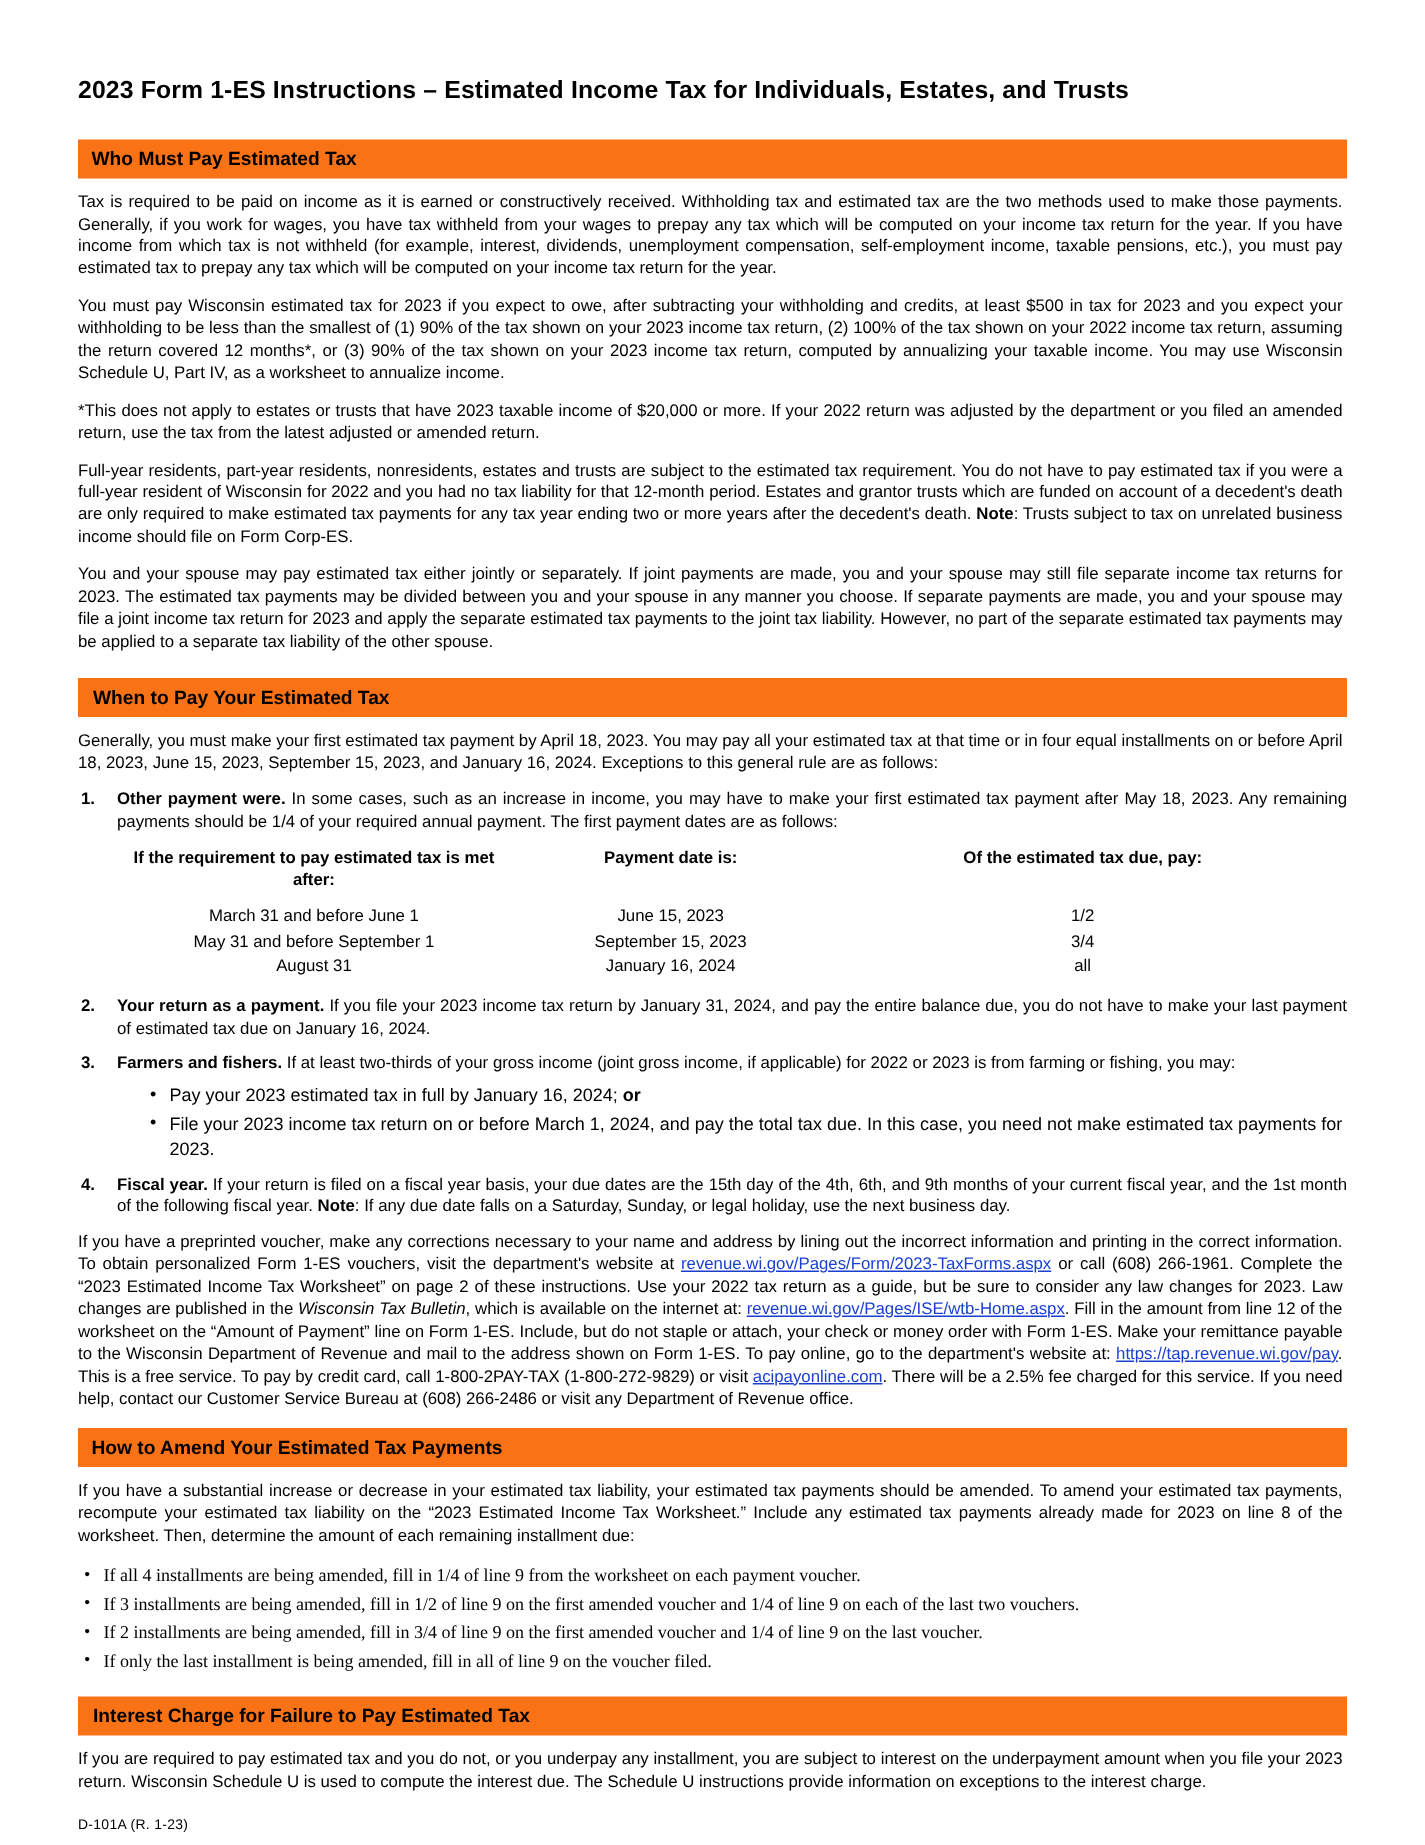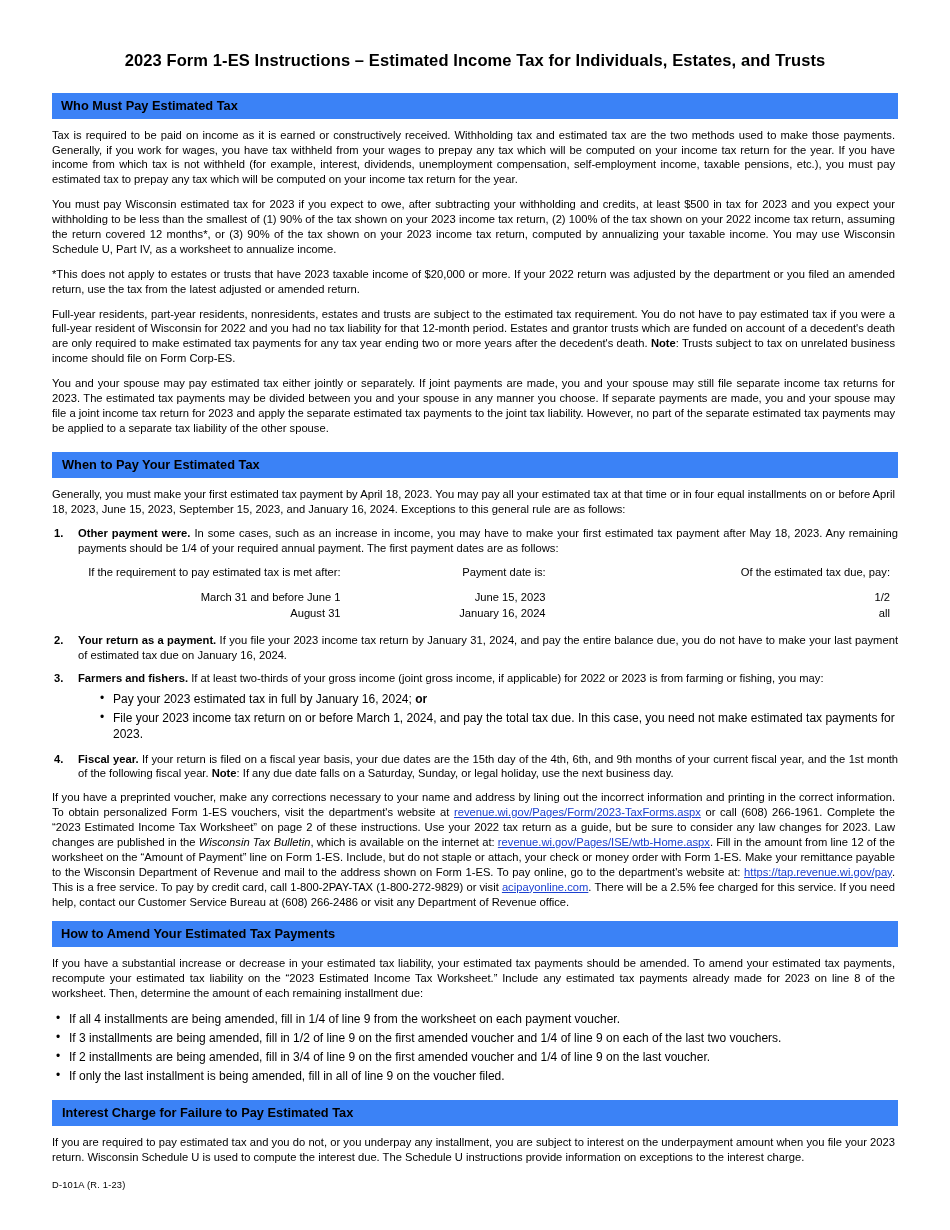--- a/index.html
+++ b/index.html
@@ -17,27 +17,27 @@
   .page {
     width: 950px;
     min-height: 1230px;
     box-sizing: border-box;
     padding: 44px 52px 14px 52px;
     position: relative;
   }
   .doc-title {
     font-size: 16.5px;
     font-weight: bold;
-    text-align: center;
+    text-align: left;
     letter-spacing: 0.1px;
     margin: 6px 0 22px 0;
     line-height: 1.25;
   }
   .section-head {
-    background: #3b82f6;
+    background: #f97316;
     font-weight: bold;
     font-size: 12.8px;
     padding: 5px 8px 5px 9px;
     margin: 0 0 9px 0;
     line-height: 1.25;
   }
   .section-head.spaced { margin-top: 16px; padding-left: 10px; }
   p.body {
     font-size: 11.2px;
     line-height: 1.33;
@@ -71,28 +71,28 @@
     font-weight: bold;
     width: 20px;
   }
   table.paydates {
     width: 100%;
     border-collapse: collapse;
     font-size: 11.2px;
     margin: 9px 0 10px 0;
   }
   table.paydates th {
-    text-align: right;
-    font-weight: normal;
+    text-align: center;
+    font-weight: bold;
     vertical-align: top;
     padding: 0 8px 10px 0;
     line-height: 1.3;
   }
   table.paydates td {
-    text-align: right;
+    text-align: center;
     vertical-align: top;
     padding: 0 8px 1px 0;
     line-height: 1.38;
   }
   table.paydates col.c1 { width: 33%; }
   table.paydates col.c2 { width: 25%; }
   table.paydates col.c3 { width: 42%; }
   ul.bullets {
     margin: 6px 0 4px 0;
     padding: 0 0 0 22px;
@@ -110,20 +110,21 @@
     content: "\2022";
     position: absolute;
     left: 0;
     top: -1px;
     font-size: 12px;
   }
   ul.bullets.tight { margin-top: 5px; }
   ul.bullets.amend {
     padding-left: 4px;
     margin-top: 7px;
+    font-family: Liberation Serif, serif;
   }
   .footer {
     font-size: 9.3px;
     margin-top: 15px;
     letter-spacing: 0.2px;
   }
 </style>
 </head>
 <body>
 
@@ -157,20 +158,25 @@
             <th>If the requirement to pay estimated tax is met after:</th>
             <th>Payment date is:</th>
             <th>Of the estimated tax due, pay:</th>
           </tr>
         </thead>
         <tbody>
           <tr>
             <td>March 31 and before June 1</td>
             <td>June 15, 2023</td>
             <td>1/2</td>
+          </tr>
+          <tr>
+            <td>May 31 and before September 1</td>
+            <td>September 15, 2023</td>
+            <td>3/4</td>
           </tr>
           <tr>
             <td>August 31</td>
             <td>January 16, 2024</td>
             <td>all</td>
           </tr>
         </tbody>
       </table>
     </li>
 

